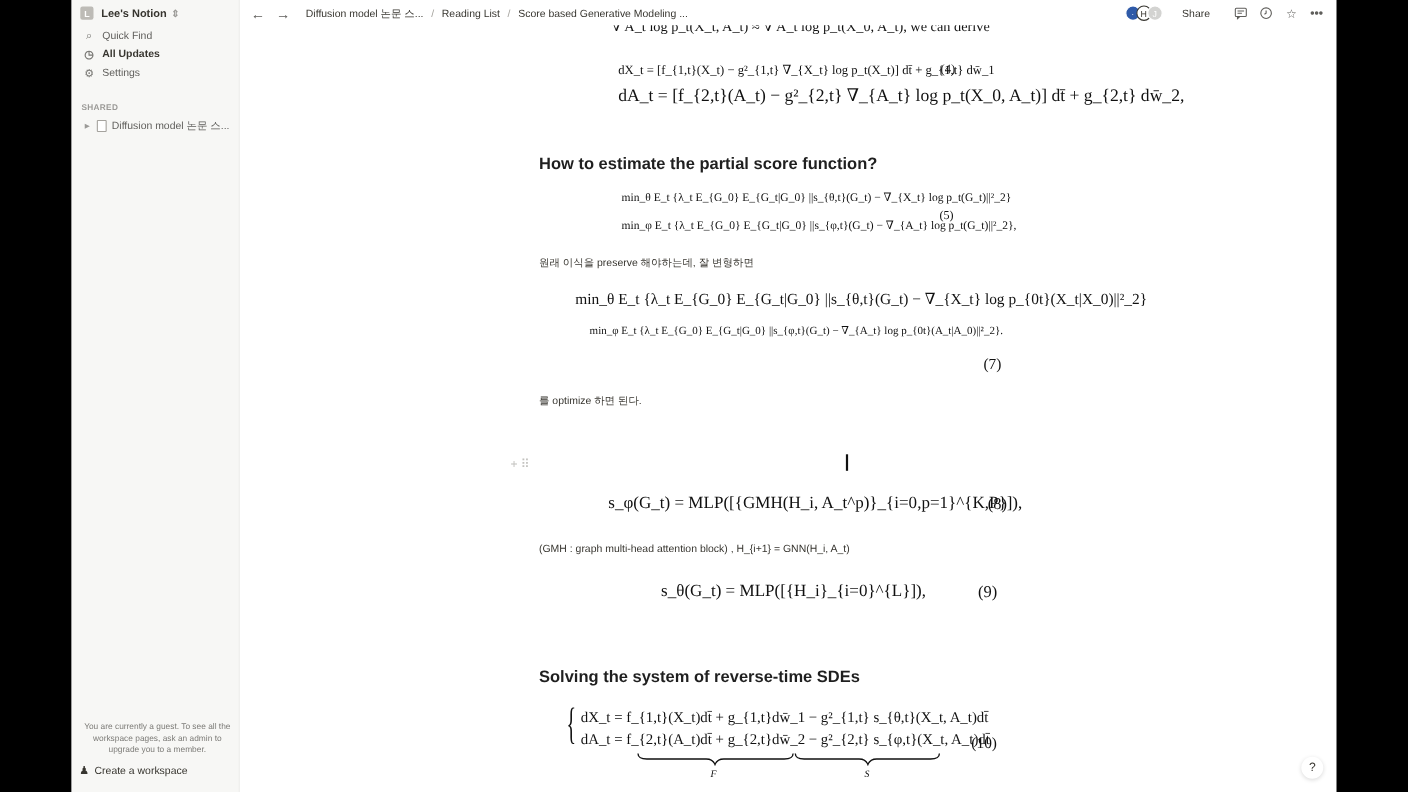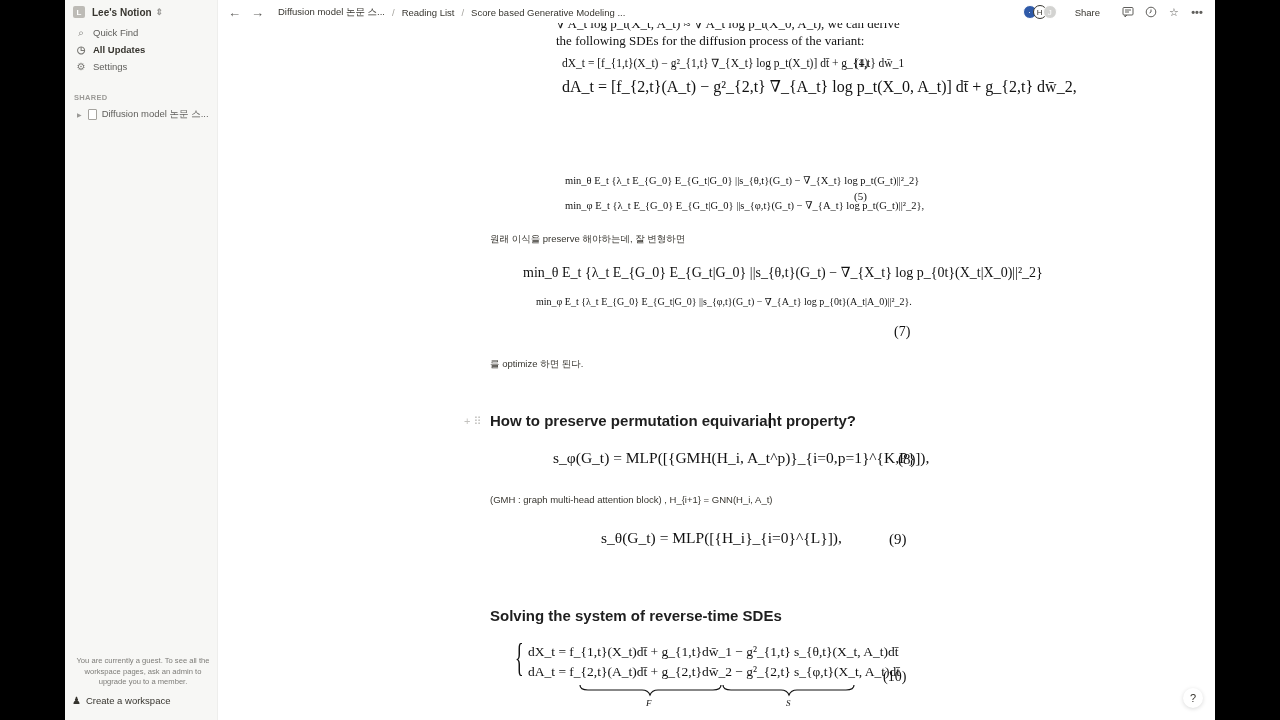--- a/index.html
+++ b/index.html
@@ -112,40 +112,39 @@
           </svg>
       </span>
       <span class="tico">☆</span>
       <span class="tico" style="font-weight:bold;">•••</span>
     </div>
   </header>
 
   <main class="content">
 
     <div class="math" style="left:338px; top:-8px; font-size:13px; clip-path: inset(7px 0 0 0);">∇ A_t log p_t(X_t, A_t) ≈ ∇ A_t log p_t(X_0, A_t), we can derive</div>
-    <div class="math" style="left:338px; top:9px; font-size:13px;">the following SDEs for the diffusion process of the variant:</div>
     <div class="math" style="left:344px; top:32px; font-size:11.5px;">dX_t = [f_{1,t}(X_t) − g²_{1,t} ∇_{X_t} log p_t(X_t)] dt̄ + g_{1,t} dw̄_1</div>
     <div class="math" style="left:344px; top:53px; font-size:16px;">dA_t = [f_{2,t}(A_t) − g²_{2,t} ∇_{A_t} log p_t(X_0, A_t)] dt̄ + g_{2,t} dw̄_2,</div>
     <div class="math" style="left:637px; top:33px; font-size:11.5px;">(4)</div>
 
+    <div class="h2" style="top:117px;">How to estimate the partial score function?</div>
 
     <div class="math" style="left:347px; top:150px; font-size:10.5px;">min_θ E_t {λ_t E_{G_0} E_{G_t|G_0} ||s_{θ,t}(G_t) − ∇_{X_t} log p_t(G_t)||²_2}</div>
     <div class="math" style="left:347px; top:175px; font-size:10.5px;">min_φ E_t {λ_t E_{G_0} E_{G_t|G_0} ||s_{φ,t}(G_t) − ∇_{A_t} log p_t(G_t)||²_2},</div>
     <div class="math" style="left:636px; top:166px; font-size:11px;">(5)</div>
 
     <div class="ptext" style="top:209px;">원래 이식을 preserve 해야하는데, 잘 변형하면</div>
 
     <div class="math" style="left:305px; top:240px; font-size:14px;">min_θ E_t {λ_t E_{G_0} E_{G_t|G_0} ||s_{θ,t}(G_t) − ∇_{X_t} log p_{0t}(X_t|X_0)||²_2}</div>
     <div class="math" style="left:318px; top:272px; font-size:10px;">min_φ E_t {λ_t E_{G_0} E_{G_t|G_0} ||s_{φ,t}(G_t) − ∇_{A_t} log p_{0t}(A_t|A_0)||²_2}.</div>
     <div class="math" style="left:676px; top:300px; font-size:14px;">(7)</div>
 
     <div class="ptext" style="top:334px;">를 optimize 하면 된다.</div>
 
     <div class="block-handle">+ ⠿</div>
-    <div class="h2" style="top:388px;">How to preserve permutation equivariant property?</div>
     <div class="cursor"></div>
 
     <div class="math" style="left:335px; top:425px; font-size:15.5px;">s_φ(G_t) = MLP([{GMH(H_i, A_t^p)}_{i=0,p=1}^{K,P}]),</div>
     <div class="math" style="left:680px; top:427px; font-size:15px;">(8)</div>
 
     <div class="ptext" style="top:470px;">(GMH : graph multi-head attention  block) , H_{i+1} = GNN(H_i, A_t)</div>
 
     <div class="math" style="left:383px; top:505px; font-size:15.5px;">s_θ(G_t) = MLP([{H_i}_{i=0}^{L}]),</div>
     <div class="math" style="left:671px; top:507px; font-size:15px;">(9)</div>
 

